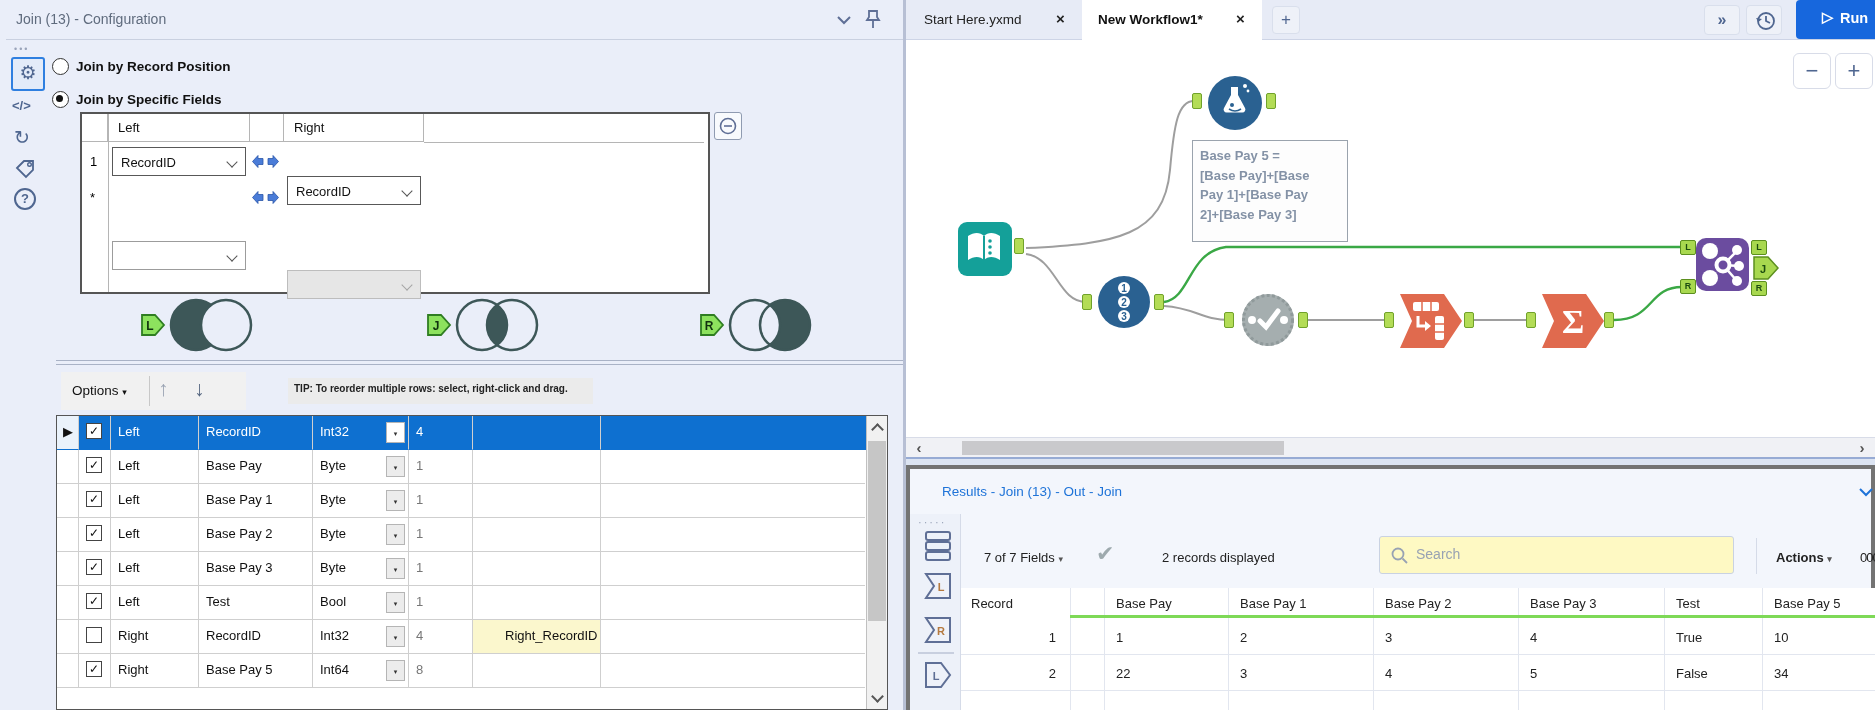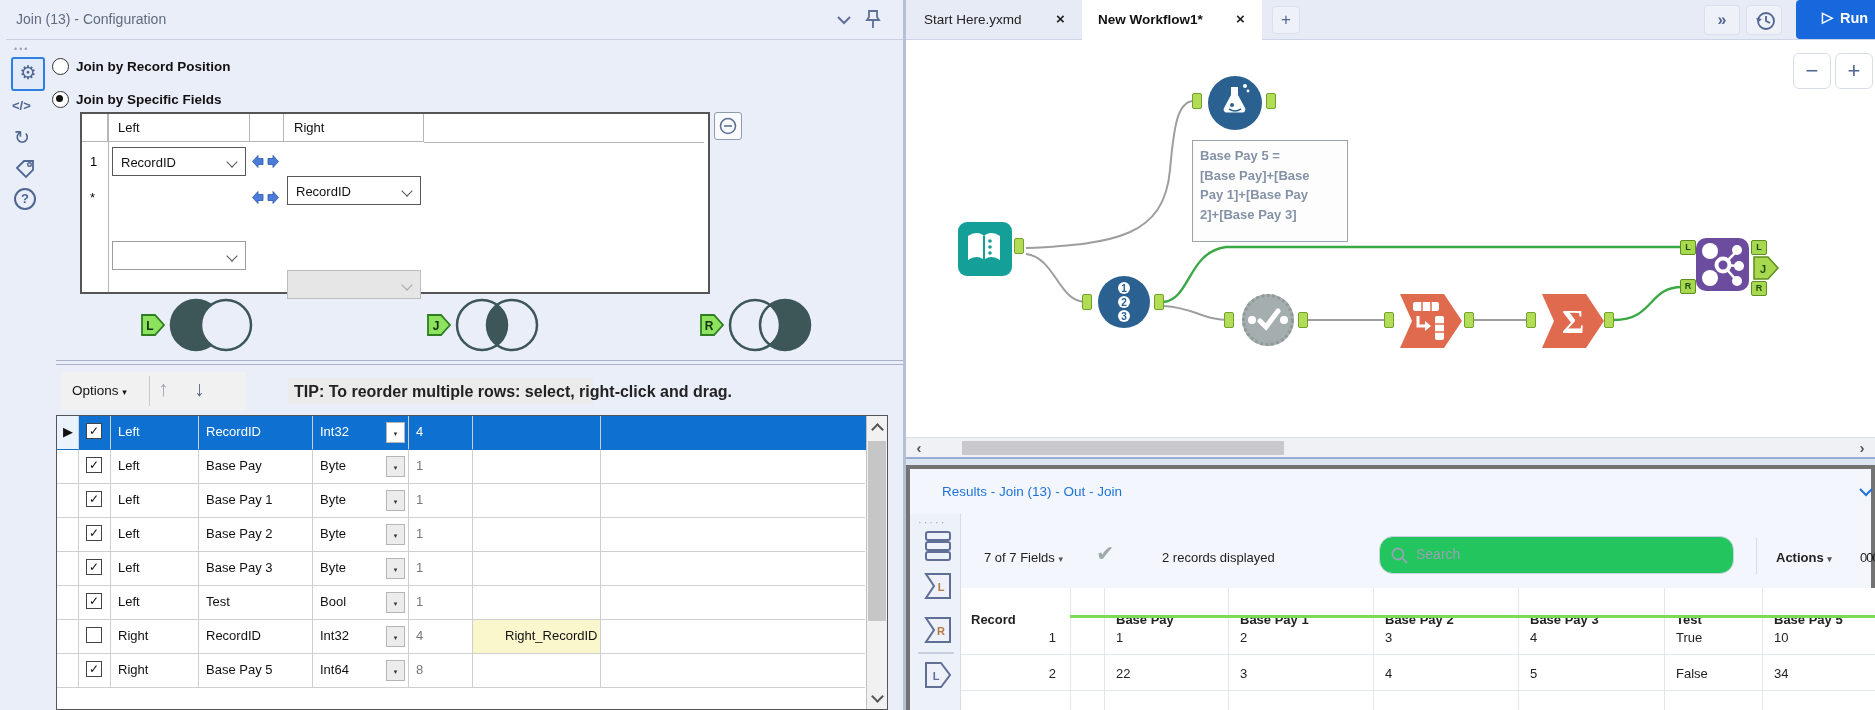--- a/index.html
+++ b/index.html
@@ -72,26 +72,26 @@
   
   #hsb{left:906px;top:437px;width:969px;height:20px;background:#f0f1f5;border-top:1px solid #d8dce8;box-sizing:border-box;}
   #hsb-thumb{position:absolute;left:56px;top:3px;width:322px;height:14px;background:#c9c9cc;}
   .hsb-arrow{position:absolute;top:0px;width:22px;height:19px;color:#555;font-size:15px;font-weight:bold;text-align:center;line-height:19px;}
   
   #res-div{left:906px;top:457px;width:969px;height:8px;background:#dce4f2;border-top:2px solid #97abd4;box-sizing:border-box;}
   #results{left:906px;top:465px;width:969px;height:245px;background:#f3f6fc;border:4px solid #737373;box-sizing:border-box;}
   #res-title{font-size:13.5px;color:#1e73d8;}
   #res-strip{position:absolute;left:0;top:45px;width:51px;height:200px;background:#edf1f9;border-right:1px solid #d5dbe8;box-sizing:border-box;}
   .tb-txt{font-size:13px;color:#222;}
-  #search-box{position:absolute;left:469px;top:67px;width:355px;height:38px;background:#22c55e;border:1px solid #c9d2e2;border-radius:14px;box-sizing:border-box;}
+  #search-box{position:absolute;left:469px;top:67px;width:355px;height:38px;background:#fef9c3;border:1px solid #c9d2e2;border-radius:3px;box-sizing:border-box;}
   #search-input{position:absolute;left:34px;top:8px;width:300px;border:none;outline:none;font-size:14px;color:#444;background:transparent;font-family:"Liberation Sans",sans-serif;}
   #search-input::placeholder{color:#98a2b3;}
   #res-table{position:absolute;left:51px;top:119px;width:917px;height:125px;background:#fff;}
   .rcol-b{position:absolute;top:0;height:125px;width:1px;background:#e2e6ef;}
-  .rhead{position:absolute;top:8px;font-size:13px;font-weight:bold;color:#222;white-space:nowrap;margin-top:16px;}
+  .rhead{position:absolute;top:8px;font-size:13px;font-weight:normal;color:#222;white-space:nowrap;}
   .rval{position:absolute;font-size:13px;color:#222;white-space:nowrap;}
   #green-line{position:absolute;left:109px;top:27px;width:808px;height:3px;background:#7ed957;}
   .rrow-b{position:absolute;left:0;width:917px;height:1px;background:#e2e6ef;}
 </style>
 </head>
 <body>
 
 <div id="config" class="abs">
   <div id="cfg-title" class="abs">Join (13) - Configuration</div>
 
@@ -183,21 +183,21 @@
 
   <div class="abs sep" style="top:360px"></div>
   <div class="abs sep" style="top:364px"></div>
 
   <div class="abs opt-band"></div>
   <div id="options-label" class="abs" style="left:66px;top:383px"><span>Options</span> <span style="font-size:9px">▾</span></div>
   <div class="abs" style="left:143px;top:376px;width:1px;height:30px;background:#c8c8c8"></div>
   <div class="abs" style="left:152px;top:377px;font-size:21px;font-weight:bold;color:#9aa3b3">↑</div>
   <div class="abs" style="left:188px;top:377px;font-size:21px;font-weight:bold;color:#54657f">↓</div>
   <div class="abs tip-band"></div>
-  <div class="abs" style="left:288px;top:383px;font-size:16px;font-weight:bold;color:#222">TIP: To reorder multiple rows: select, right-click and drag.</div>
+  <div class="abs" style="left:288px;top:383px;font-size:10px;font-weight:bold;color:#222">TIP: To reorder multiple rows: select, right-click and drag.</div>
 
   <div id="cgrid" class="abs">
 
     <div class="grow sel">
       <div class="gcell c-mark" style="background:#eaf2fb;color:#111">▶</div>
       <div class="gcell c-chk">
           <div class="cbox">✓</div>
         </div>
       <div class="gcell c-in">Left</div>
       <div class="gcell c-f">RecordID</div>

